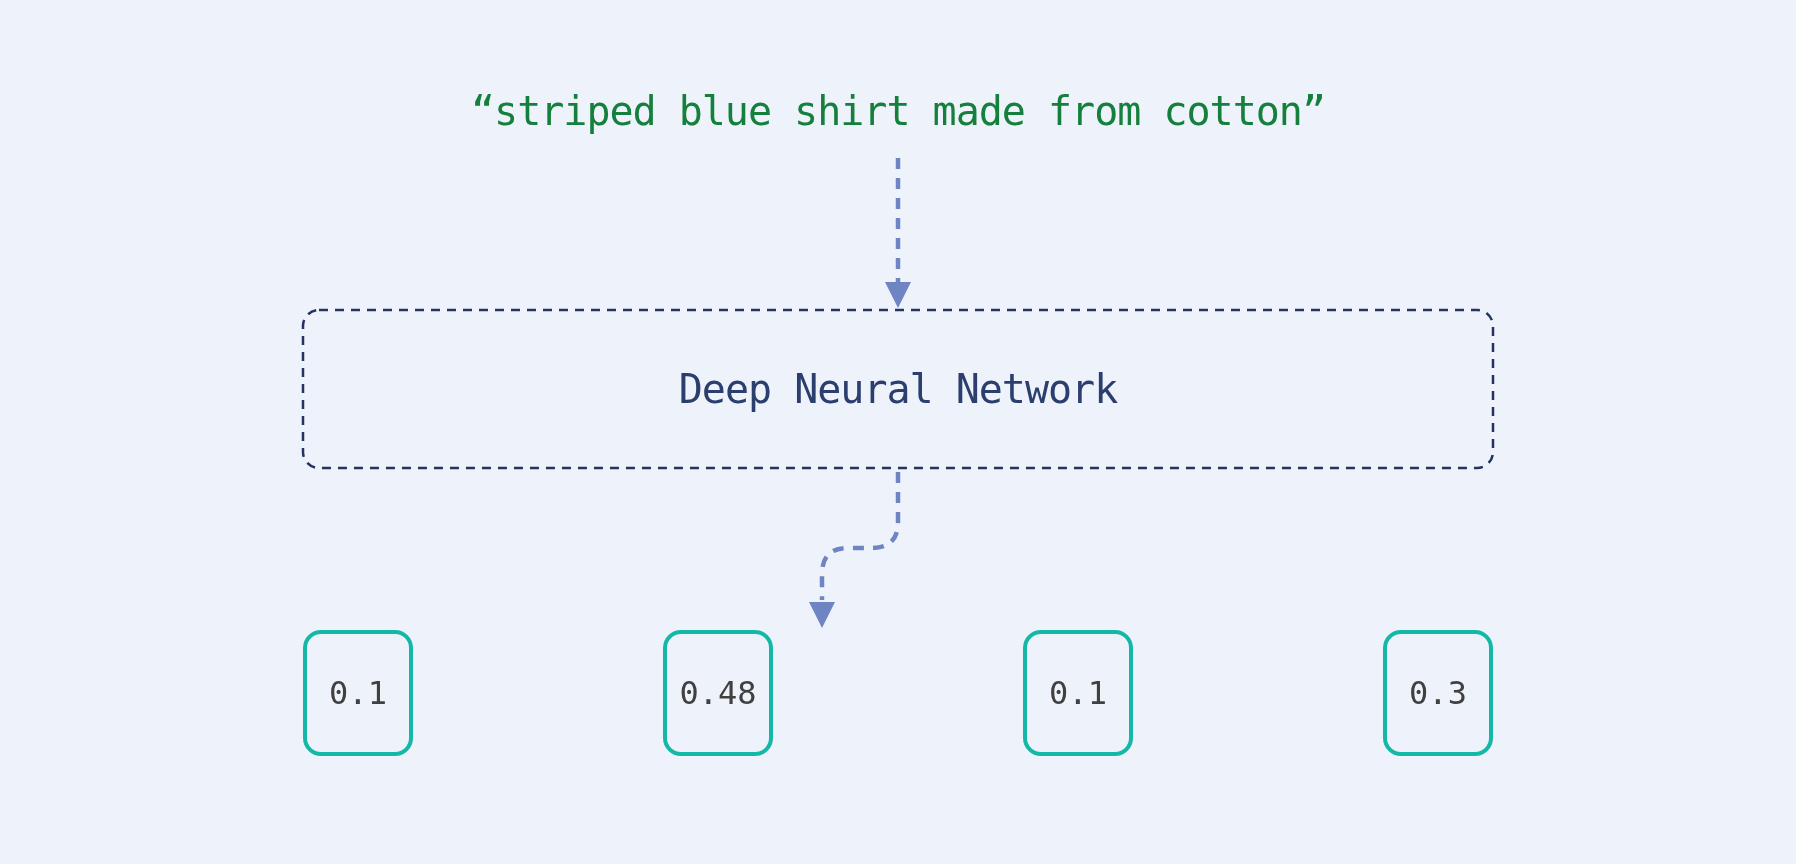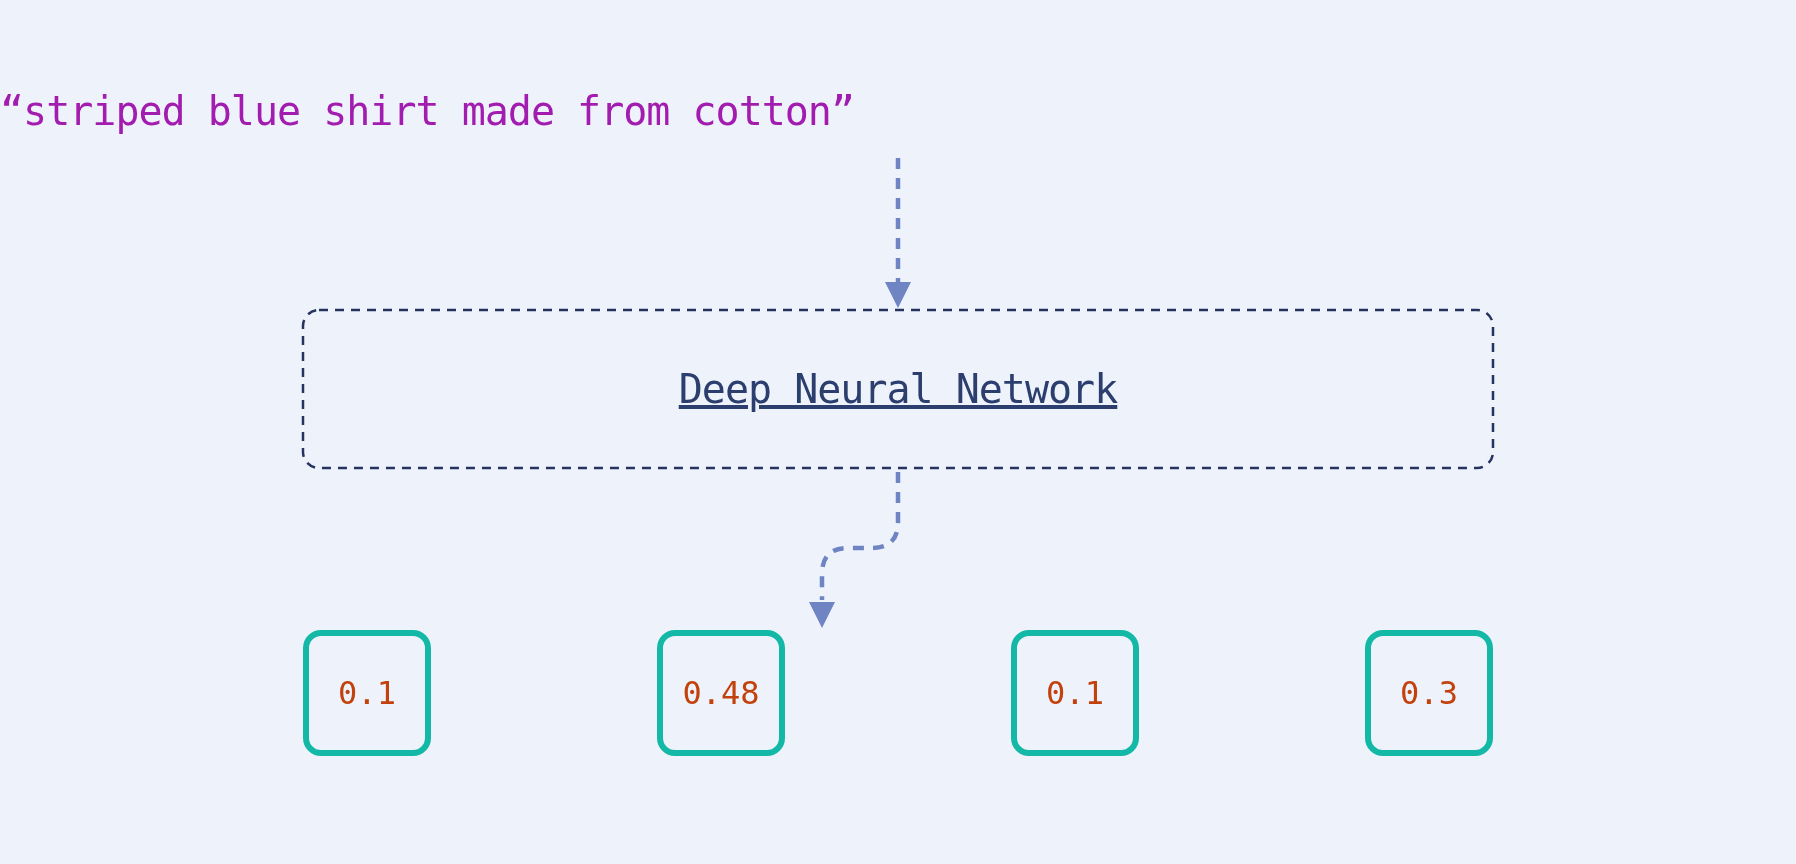--- a/index.html
+++ b/index.html
@@ -13,24 +13,24 @@
     width: 1796px;
     height: 864px;
     background: #EEF3FB;
     overflow: hidden;
   }
   .quote {
     position: absolute;
     left: 0;
     top: 88px;
     width: 1796px;
-    text-align: left;
+    text-align: center;
     font-size: 40px;
     letter-spacing: -1px;
-    color: #a21caf;
+    color: #15803d;
     white-space: nowrap;
   }
   .overlay {
     position: absolute;
     left: 0;
     top: 0;
     width: 1796px;
     height: 864px;
   }
   .dnn-label {
@@ -38,42 +38,41 @@
     left: 303px;
     top: 310px;
     width: 1190px;
     height: 158px;
     display: flex;
     align-items: center;
     justify-content: center;
     font-size: 40px;
     letter-spacing: -1px;
     color: #2B3E6E;
-    text-decoration: underline;
   }
   .embedding-row {
     position: absolute;
     left: 303px;
     top: 630px;
     width: 1190px;
     height: 130px;
     display: flex;
     justify-content: space-between;
   }
   .vbox {
-    width: 128px;
+    width: 110px;
     height: 126px;
-    border: 6px solid #14b8a6;
+    border: 4px solid #14b8a6;
     border-radius: 18px;
     box-sizing: border-box;
     display: flex;
     align-items: center;
     justify-content: center;
     font-size: 32px;
-    color: #c2410c;
+    color: #404040;
     background: transparent;
   }
 </style>
 </head>
 <body>
 
 <div class="canvas">
 
   <div class="quote">“striped blue shirt made from cotton”</div>
 

